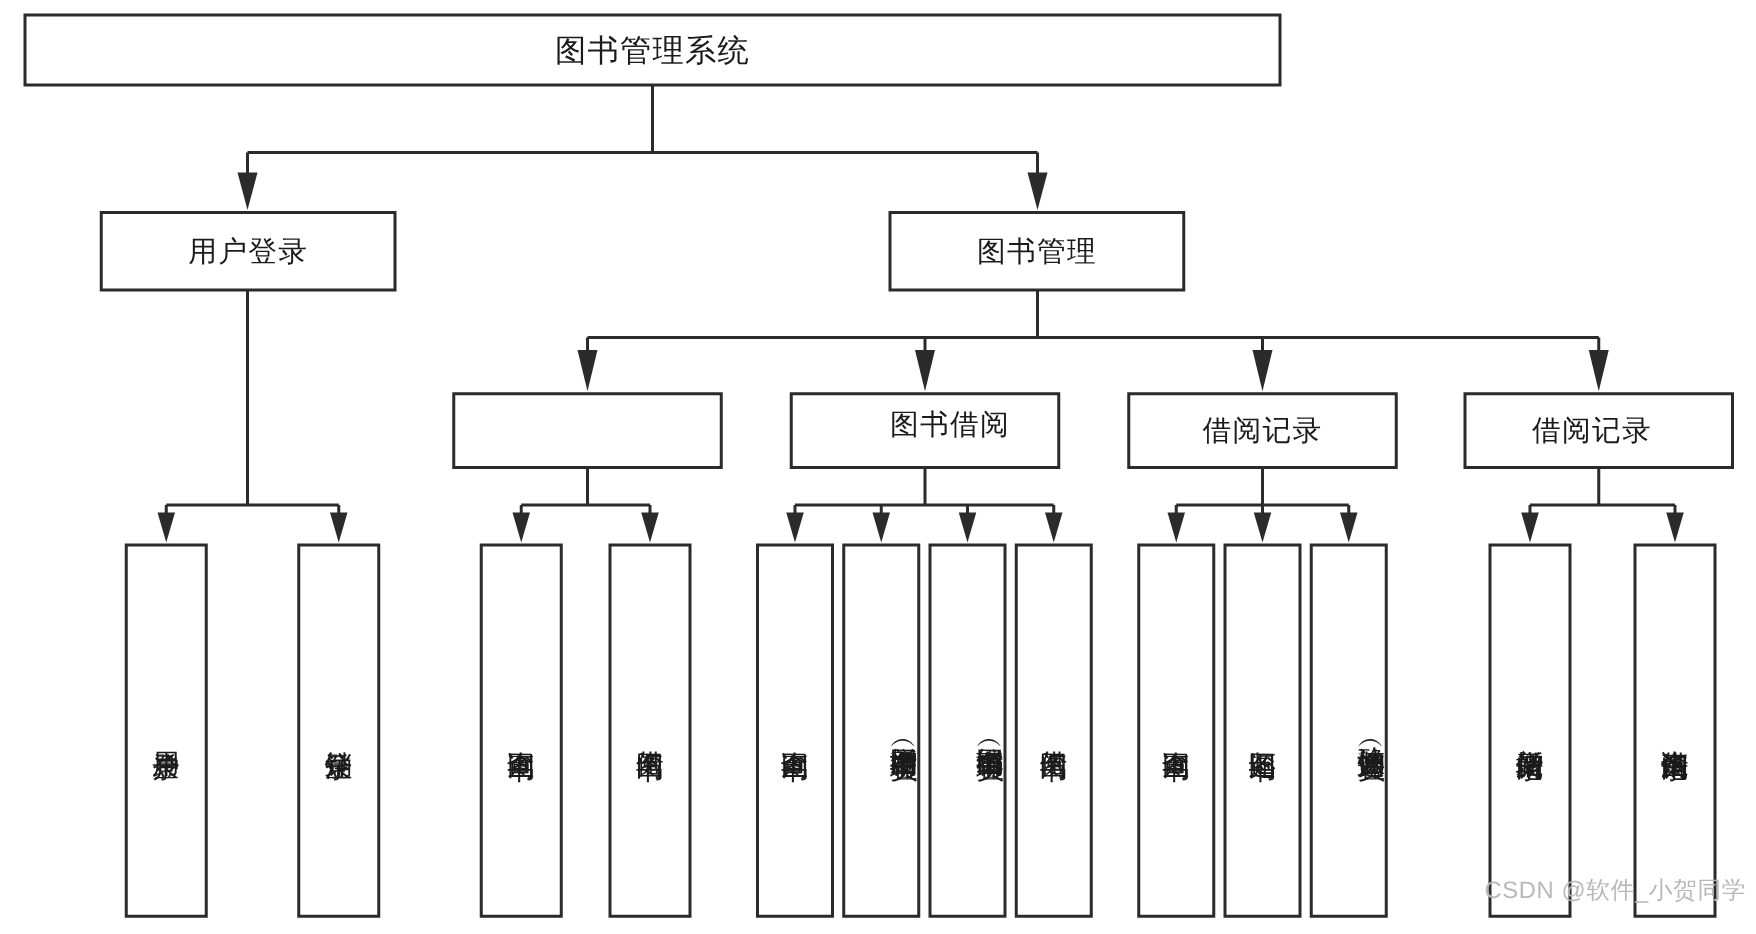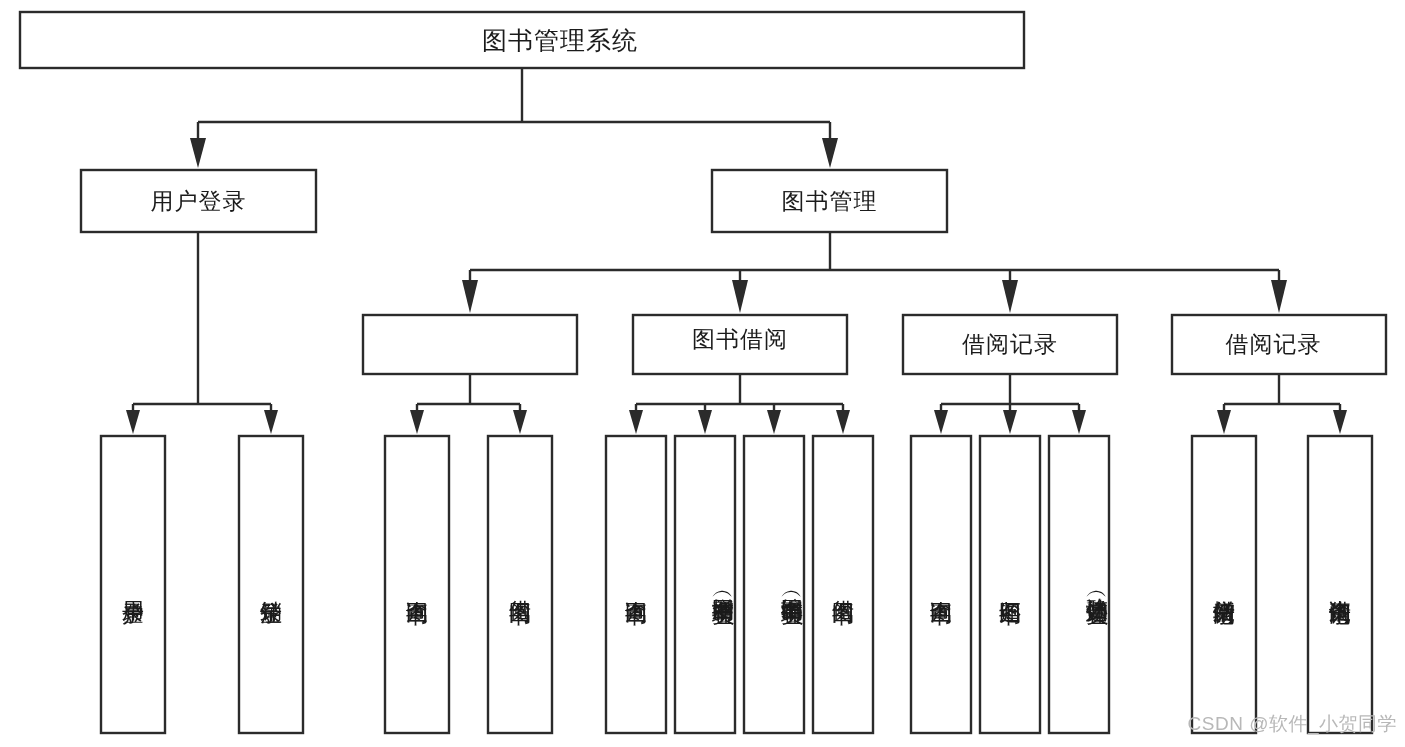--- a/index.html
+++ b/index.html
@@ -66,21 +66,21 @@
     font-family: "Liberation Sans", sans-serif;
     font-size: 23px;
     color: #1b1b1b;
     letter-spacing: 1px;
     white-space: nowrap;
     pointer-events: none;
   }
   #watermark {
     position: absolute;
     right: 8px;
-    bottom: 10px;
+    bottom: 22px;
     font-family: "Liberation Sans", sans-serif;
     font-size: 19px;
     color: #b8b8b8;
     letter-spacing: 0.5px;
     white-space: nowrap;
     pointer-events: none;
   }
 </style>
 </head>
 <body>
@@ -187,26 +187,26 @@
     <rect class="node-box" x="813" y="436" width="60" height="297"></rect>
 
     <rect class="node-box" x="911" y="436" width="60" height="297"></rect>
     <rect class="node-box" x="980" y="436" width="60" height="297"></rect>
     <rect class="node-box" x="1049" y="436" width="60" height="297"></rect>
 
     <rect class="node-box" x="1192" y="436" width="64" height="297"></rect>
     <rect class="node-box" x="1308" y="436" width="64" height="297"></rect>
   </svg>
 
-  <div class="hlabel-wrap" style="left:20px; top:12px; width:1004px; height:56px; font-size:25px;margin-left:38px;">图书管理系统</div>
+  <div class="hlabel-wrap" style="left:20px; top:12px; width:1004px; height:56px; font-size:25px;">图书管理系统</div>
 
   <div class="hlabel-wrap" style="left:81px; top:170px; width:235px; height:62px;">用户登录</div>
   <div class="hlabel-wrap" style="left:712px; top:170px; width:235px; height:62px;">图书管理</div>
 
-  <div class="hlabel-wrap" style="left:633px; top:315px; width:214px; height:48px;">图书借阅</div>
+  <div class="hlabel-wrap" style="left:633px; top:315px; width:214px; height:48px;padding-left:20px;">图书借阅</div>
   <div class="hlabel-wrap" style="left:903px; top:315px; width:214px; height:59px;">借阅记录</div>
   <div class="hlabel-wrap" style="left:1172px; top:315px; width:203px; height:59px;">借阅记录</div>
 
   <div class="vlabel-wrap" style="left:101px; top:436px; width:64px; height:297px;">用户登录</div>
   <div class="vlabel-wrap" style="left:239px; top:436px; width:64px; height:297px;">注销登录</div>
 
   <div class="vlabel-wrap" style="left:385px; top:436px; width:64px; height:297px;">查询图书</div>
   <div class="vlabel-wrap" style="left:488px; top:436px; width:64px; height:297px;">借阅图书</div>
 
   <div class="vlabel-wrap" style="left:606px; top:436px; width:60px; height:297px;">查询图书</div>

